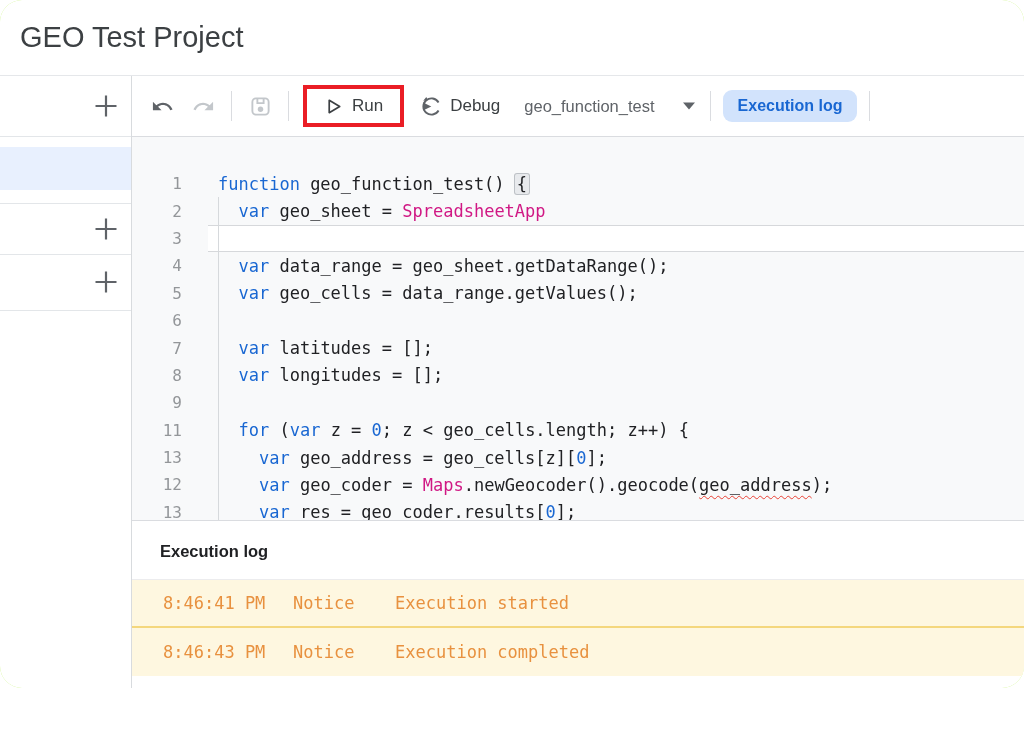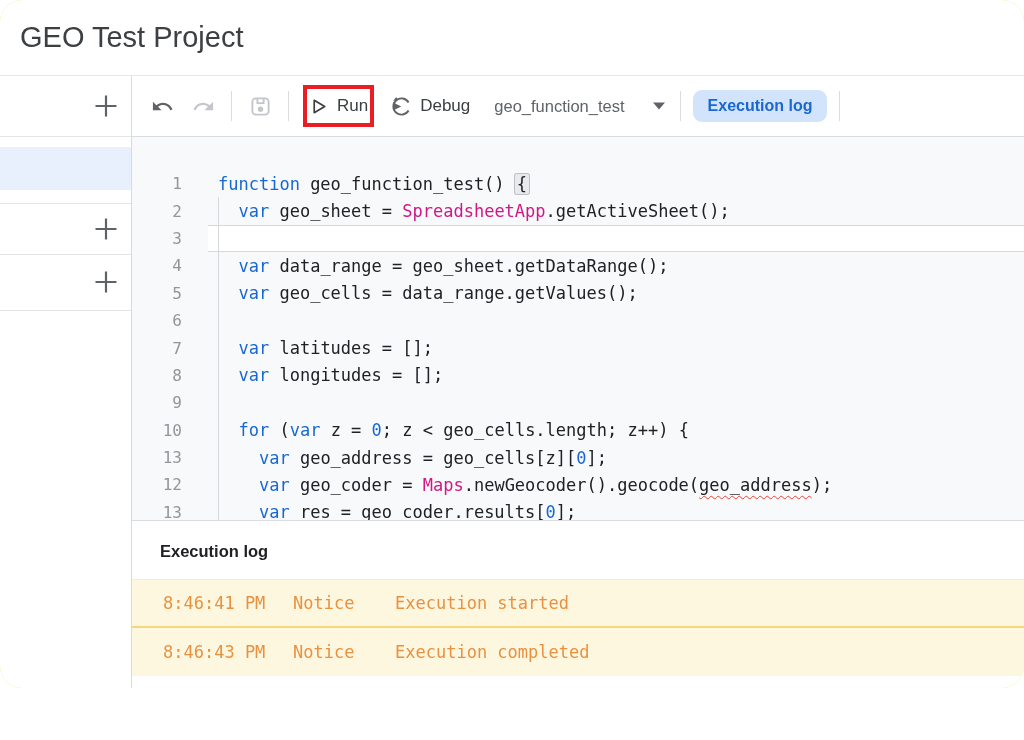--- a/index.html
+++ b/index.html
@@ -25,21 +25,21 @@
 
   
   .toolbar{position:absolute;left:132px;top:76px;right:0;height:60px;background:#fff;
            border-bottom:1px solid #dadce0;display:flex;align-items:center;}
   .icon-btn{width:26px;height:26px;display:flex;align-items:center;justify-content:center;
             background:none;border:none;padding:0;cursor:pointer;}
   .m-undo{margin-left:17px;}
   .m-redo{margin-left:15px;}
   .vsep{width:1px;height:30px;background:#dadce0;margin:0 15px;flex:0 0 auto;}
   .run-annotation{border:4px solid #ea1d25;display:flex;align-items:center;
-                  padding:7px 2px;margin-left:-1px;}
+                  padding:7px 17px;margin-left:-1px;}
   .run-btn,.debug-btn{display:flex;align-items:center;gap:9px;background:none;border:none;
                       padding:0;cursor:pointer;font-family:inherit;
                       font-size:17px;color:#3c4043;}
   .debug-btn{margin-left:16px;gap:7px;}
   .fn-dropdown{display:flex;align-items:center;gap:28px;margin-left:24px;background:none;border:none;
                padding:0;cursor:pointer;font-family:inherit;font-size:16.5px;color:#5f6368;}
   .exec-pill{background:#d2e3fc;color:#1967d2;font-family:inherit;font-size:16px;font-weight:bold;
              border:none;border-radius:9px;padding:7px 15px;cursor:pointer;margin:0 -3px;}
 
   
@@ -149,29 +149,29 @@
       </svg>
     </button>
     <div class="vsep"></div>
     <button class="exec-pill">Execution log</button>
     <div class="vsep"></div>
   </div>
 
   <div class="editor">
     <div class="code-lines">
         <div class="line"><span class="ln">1</span><span class="codetxt"><span class="tok-k">function</span><span class="tok-p"> geo_function_test() </span><span class="tok-b">{</span></span></div>
-        <div class="line"><span class="ln">2</span><span class="codetxt"><span class="tok-p">  </span><span class="tok-k">var</span><span class="tok-p"> geo_sheet = </span><span class="tok-t">SpreadsheetApp</span><span class="tok-p">.getActiveSheet();</span></span></div>
+        <div class="line"><span class="ln">2</span><span class="codetxt"><span class="tok-p">  </span><span class="tok-k">var</span><span class="tok-p"> geo_sheet = </span><span class="tok-t">SpreadsheetApp</span></span></div>
         <div class="line active"><span class="ln">3</span><span class="codetxt"></span></div>
         <div class="line"><span class="ln">4</span><span class="codetxt"><span class="tok-p">  </span><span class="tok-k">var</span><span class="tok-p"> data_range = geo_sheet.getDataRange();</span></span></div>
         <div class="line"><span class="ln">5</span><span class="codetxt"><span class="tok-p">  </span><span class="tok-k">var</span><span class="tok-p"> geo_cells = data_range.getValues();</span></span></div>
         <div class="line"><span class="ln">6</span><span class="codetxt"></span></div>
         <div class="line"><span class="ln">7</span><span class="codetxt"><span class="tok-p">  </span><span class="tok-k">var</span><span class="tok-p"> latitudes = [];</span></span></div>
         <div class="line"><span class="ln">8</span><span class="codetxt"><span class="tok-p">  </span><span class="tok-k">var</span><span class="tok-p"> longitudes = [];</span></span></div>
         <div class="line"><span class="ln">9</span><span class="codetxt"></span></div>
-        <div class="line"><span class="ln">10</span><span class="codetxt"><span class="tok-p">  </span><span class="tok-k">for</span><span class="tok-p"> (</span><span class="tok-k">var</span><span class="tok-p"> z = </span><span class="tok-n">0</span><span class="tok-p">; z &lt; geo_cells.length; z++) {</span></span></div>
+        <div class="line"><span class="ln">11</span><span class="codetxt"><span class="tok-p">  </span><span class="tok-k">for</span><span class="tok-p"> (</span><span class="tok-k">var</span><span class="tok-p"> z = </span><span class="tok-n">0</span><span class="tok-p">; z &lt; geo_cells.length; z++) {</span></span></div>
         <div class="line"><span class="ln">13</span><span class="codetxt"><span class="tok-p">    </span><span class="tok-k">var</span><span class="tok-p"> geo_address = geo_cells[z][</span><span class="tok-n">0</span><span class="tok-p">];</span></span></div>
         <div class="line"><span class="ln">12</span><span class="codetxt"><span class="tok-p">    </span><span class="tok-k">var</span><span class="tok-p"> geo_coder = </span><span class="tok-t">Maps</span><span class="tok-p">.newGeocoder().geocode(</span><span class="tok-sq">geo_address</span><span class="tok-p">);</span></span></div>
         <div class="line"><span class="ln">13</span><span class="codetxt"><span class="tok-p">    </span><span class="tok-k">var</span><span class="tok-p"> res = geo_coder.results[</span><span class="tok-n">0</span><span class="tok-p">];</span></span></div>
       </div>
     <div class="indent-guide"></div>
   </div>
 
   <div class="log-panel">
     <div class="log-header">Execution log</div>
     <div id="log-entries">

